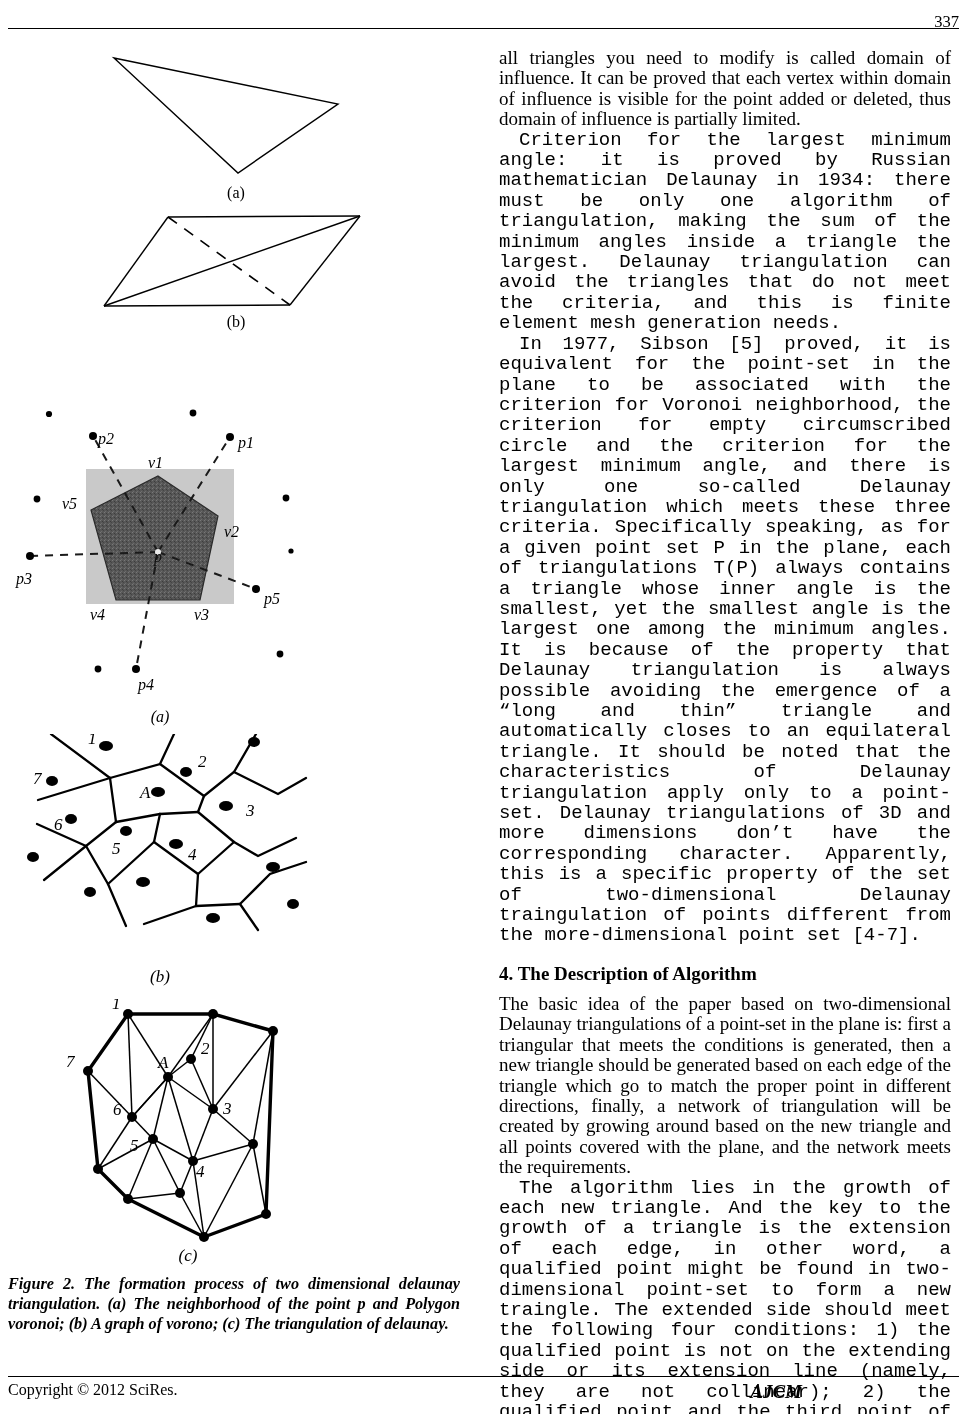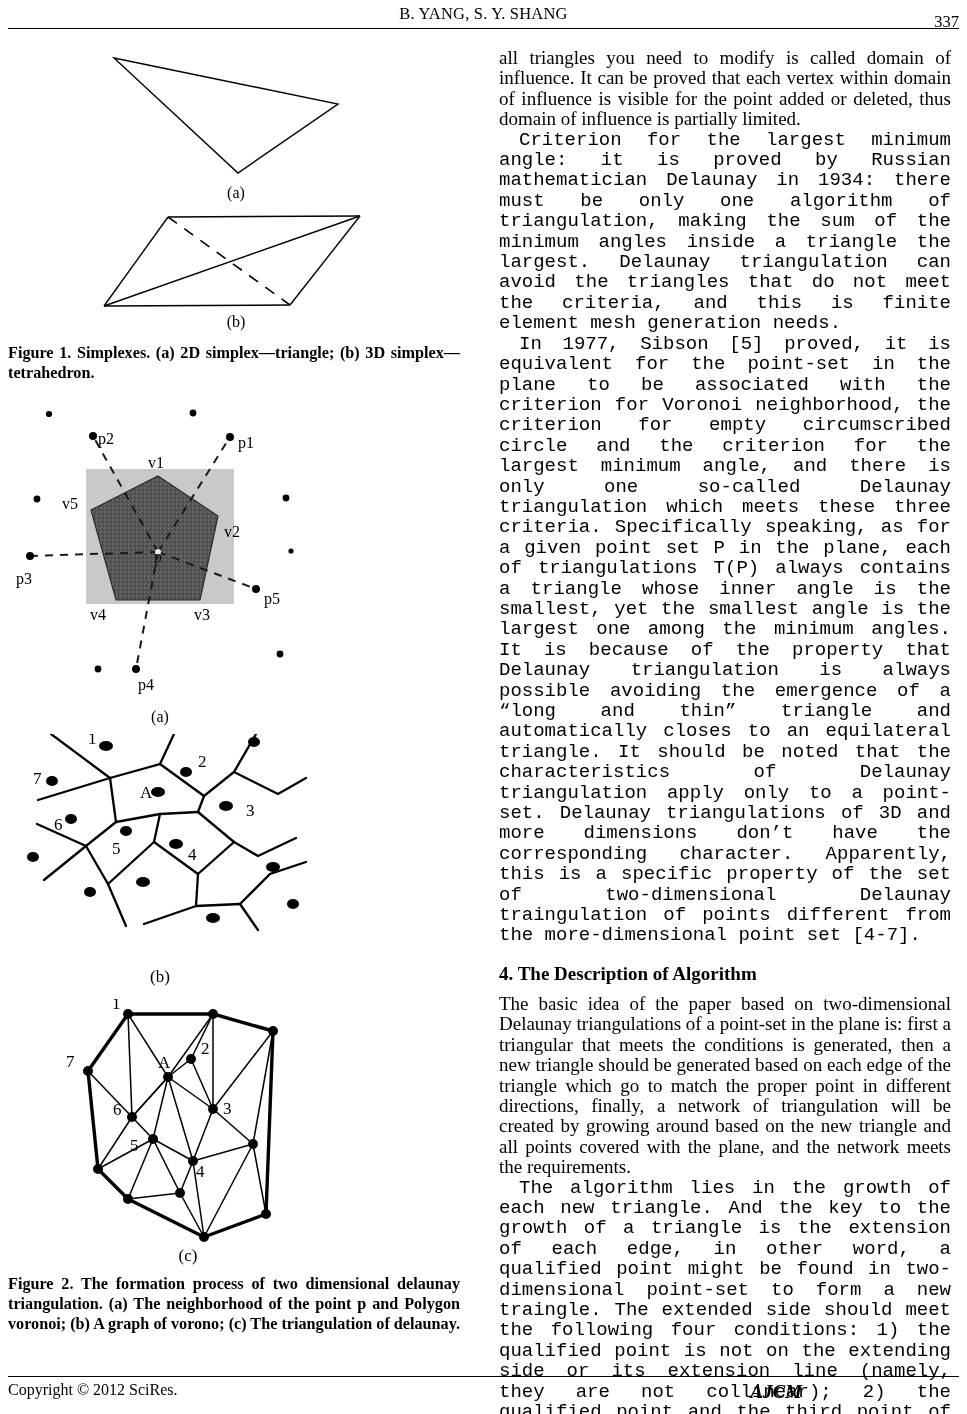--- a/index.html
+++ b/index.html
@@ -123,21 +123,20 @@
     top: 0;
     font-size: 19px;
     font-weight: bold;
     font-style: italic;
   }
 </style>
 </head>
 <body>
 
 <div id="running-head">
-  <div class="rh-title">B. YANG, S. Y. SHANG</div>
   <div class="rh-page">337</div>
 </div>
 <div id="head-rule"></div>
 
 <div class="column" id="left-column">
 
   <div class="figure-block" style="height:318px;">
 
     <svg width="452" height="138" viewBox="0 0 452 138" style="position:absolute;left:0;top:0;">
       <polygon points="106,10 330,56 230,125" fill="#ffffff" stroke="#000000" stroke-width="1.4"></polygon>
@@ -149,24 +148,23 @@
       <polyline points="160,9 352,8" fill="none" stroke="#000" stroke-width="1.4"></polyline>
       <polyline points="96,98 282,97" fill="none" stroke="#000" stroke-width="1.4"></polyline>
       <polyline points="160,9 96,98" fill="none" stroke="#000" stroke-width="1.4"></polyline>
       <polyline points="352,8 282,97" fill="none" stroke="#000" stroke-width="1.4"></polyline>
       <polyline points="96,98 352,8" fill="none" stroke="#000" stroke-width="1.4"></polyline>
 
       <polyline points="160,9 282,97" fill="none" stroke="#000" stroke-width="1.6" stroke-dasharray="11 9"></polyline>
     </svg>
     <div class="sublabel" style="left:208px; top:265px;">(b)</div>
 
-    <p class="caption" style="position:absolute; left:0; top:295px; width:452px;">Figure 1. Simplexes. (a) 2D simplex—triangle; (b) 3D simplex—tetrahedron.</p>
   </div>
 
-  <div class="figure-block" style="margin-top:38px;">
+  <div class="figure-block" style="margin-top:38px;font-style:italic;">
 
     <svg width="452" height="330" viewBox="0 0 452 330" style="position:relative;left:0;top:0;">
       <defs>
         <pattern id="noise" width="4" height="4" patternUnits="userSpaceOnUse">
           <rect width="4" height="4" fill="#575757"></rect>
           <rect width="1" height="1" x="0" y="0" fill="#787878"></rect>
           <rect width="1" height="1" x="2" y="1" fill="#3d3d3d"></rect>
           <rect width="1" height="1" x="1" y="3" fill="#6d6d6d"></rect>
           <rect width="1" height="1" x="3" y="2" fill="#454545"></rect>
         </pattern>

